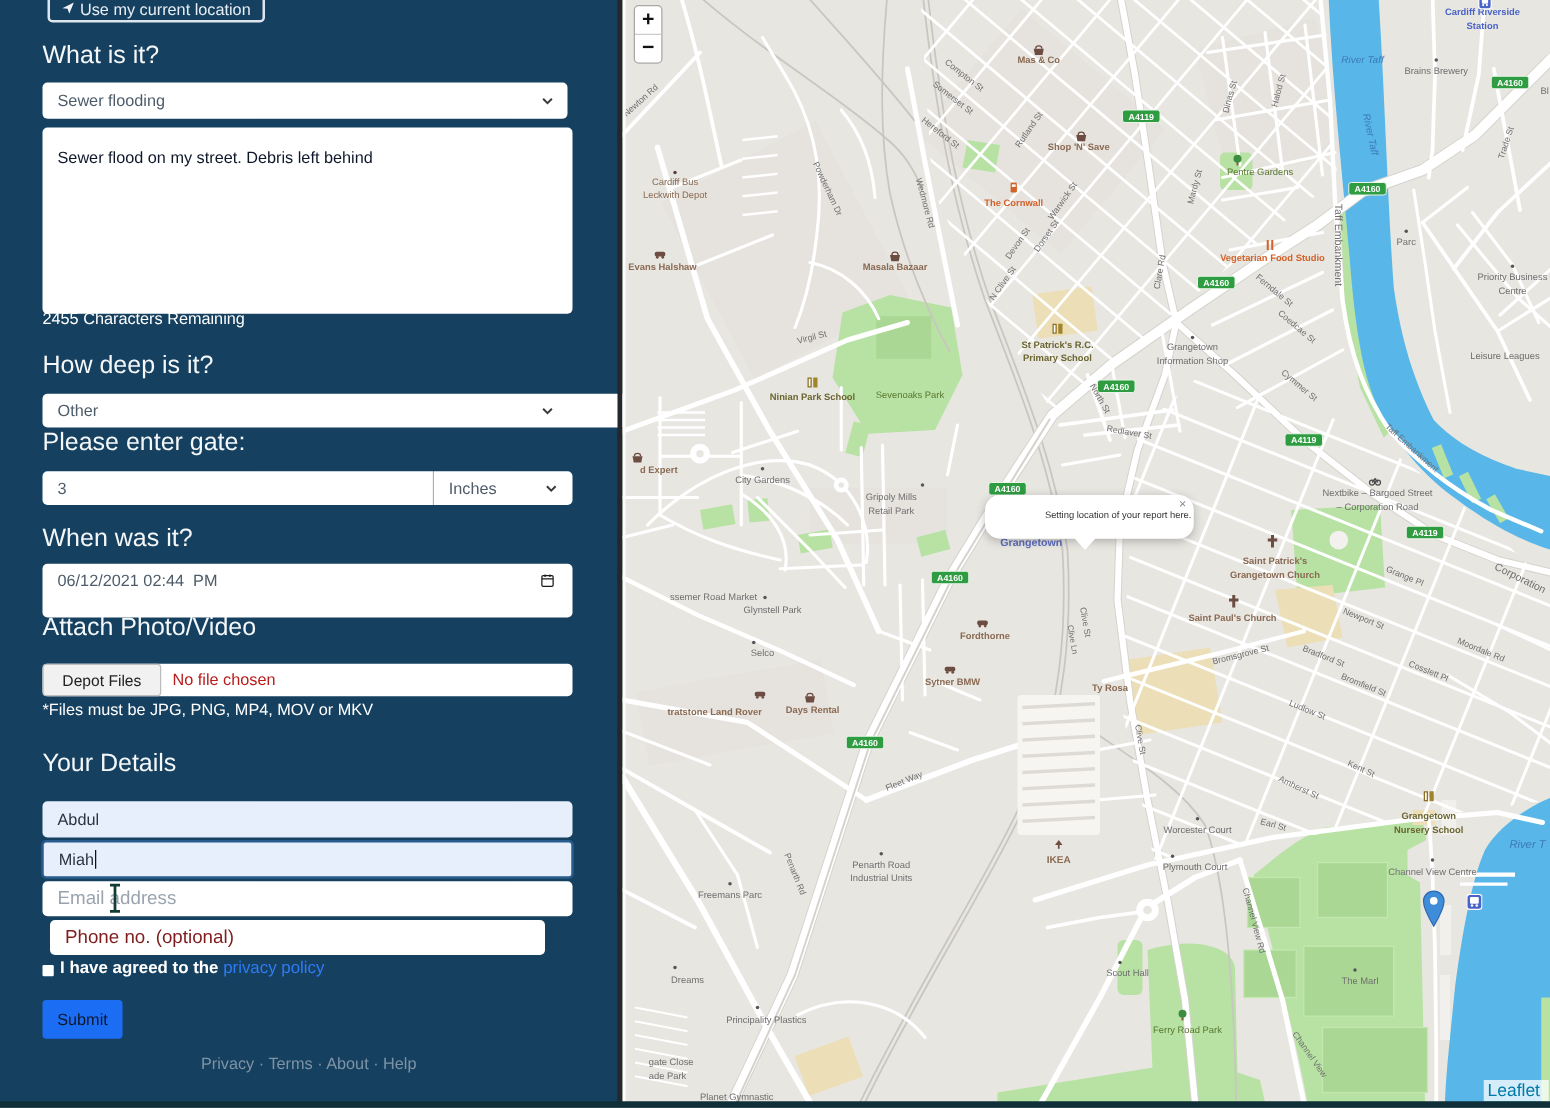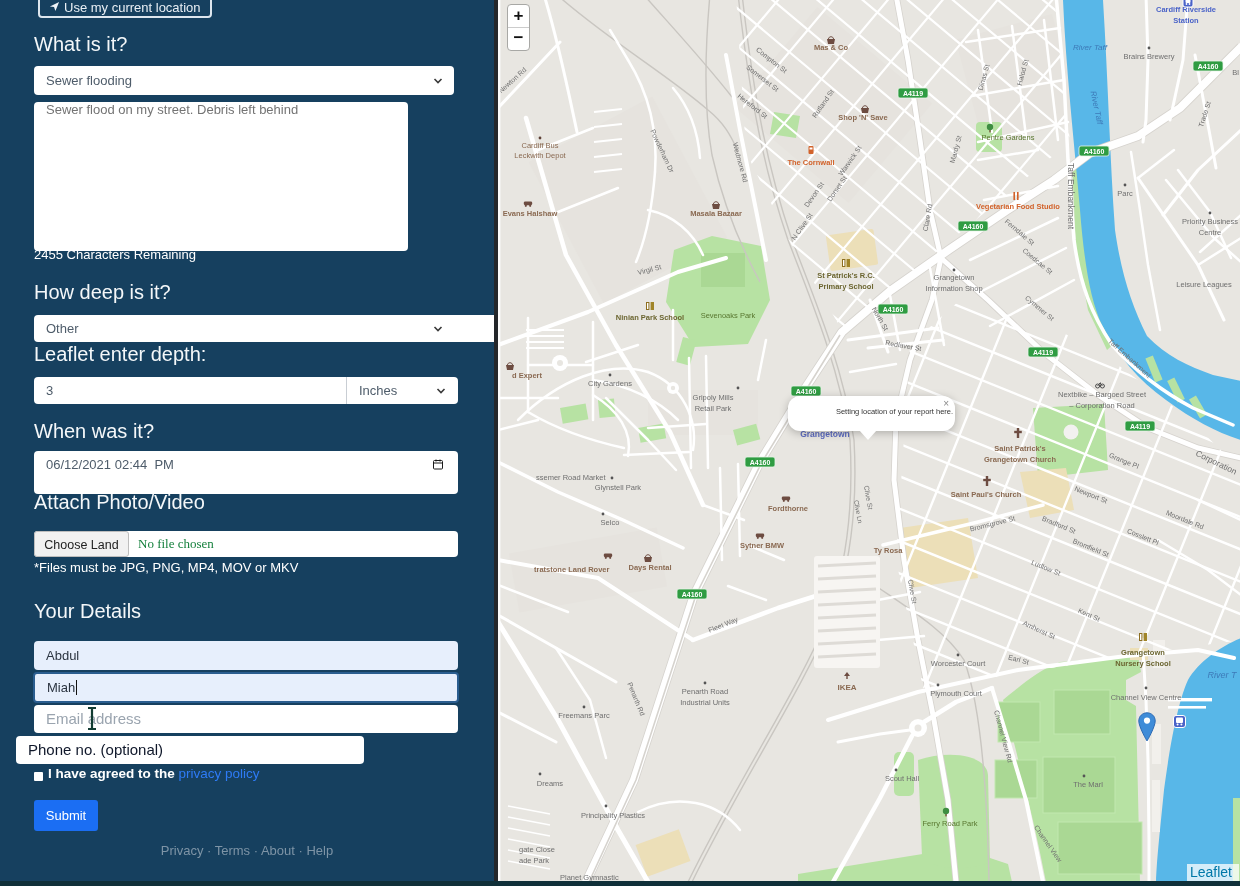--- a/index.html
+++ b/index.html
@@ -25,57 +25,57 @@
     <svg width="11" height="11" viewBox="0 0 24 24" style="position:absolute; left:9px; top:10px;">
         <path d="M2 12 L22 2 L14 22 L11 13 Z" fill="#eef3f8"></path>
       </svg>
     <span style="position:absolute; left:24px; top:9px; white-space:nowrap;">Use my current location</span>
     </div>
   <h2 style="left:34px; top:33px;">What is it?</h2>
   <div class="inp" style="left:34px; top:66px; width:420px; height:29px; line-height:29px;">Sewer flooding</div>
   <svg class="chev" style="left:433px; top:76px;" viewBox="0 0 10 10">
       <path d="M1.5,3 L5,6.5 L8.5,3" stroke="#3a3a3a" stroke-width="1.6" fill="none"></path>
     </svg>
-  <div class="inp" style="left:34px; top:102px; width:374px; height:149px; color:#737373; padding-top:0; line-height:16px;">Sewer flood on my street. Debris left behind</div>
+  <div class="inp" style="left:34px; top:102px; width:424px; height:149px; color:#0f172a; padding-top:16px; line-height:16px;">Sewer flood on my street. Debris left behind</div>
   <div class="wt" style="left:34px; top:247px;">2455 Characters Remaining</div>
   <h2 style="left:34px; top:281px;">How deep is it?</h2>
   <div class="inp" style="left:34px; top:315px; width:469px; height:27px; line-height:27px;">Other</div>
   <svg class="chev" style="left:433px; top:324px;" viewBox="0 0 10 10">
       <path d="M1.5,3 L5,6.5 L8.5,3" stroke="#3a3a3a" stroke-width="1.6" fill="none"></path>
     </svg>
-  <h2 style="left:34px; top:343px;">Leaflet enter depth:</h2>
+  <h2 style="left:34px; top:343px;">Please enter gate:</h2>
   <div class="inp" style="left:34px; top:377px; width:313px; height:27px; line-height:27px; border-radius:4px 0 0 4px; border-right:1px solid #c9ced4;">3</div>
   <div class="inp" style="left:347px; top:377px; width:111px; height:27px; line-height:27px; border-radius:0 4px 4px 0;">Inches</div>
   <svg class="chev" style="left:436px; top:386px;" viewBox="0 0 10 10">
       <path d="M1.5,3 L5,6.5 L8.5,3" stroke="#3a3a3a" stroke-width="1.6" fill="none"></path>
     </svg>
   <h2 style="left:34px; top:420px;text-align:center;">When was it?</h2>
   <div class="inp" style="left:34px; top:451px; width:424px; height:43px; line-height:27px;">06/12/2021 02:44&nbsp;&nbsp;PM</div>
   <svg style="left:432px; top:458px; width:12px; height:13px;" viewBox="0 0 24 24">
       <path d="M5 4 h14 a2 2 0 0 1 2 2 v13 a2 2 0 0 1-2 2 H5 a2 2 0 0 1-2-2 V6 a2 2 0 0 1 2-2 Z M3 9 h18 M8 2 v4 M16 2 v4" stroke="#1a1a1a" stroke-width="2" fill="none"></path>
     </svg>
   <h2 style="left:34px; top:491px;">Attach Photo/Video</h2>
   <div class="inp" style="left:34px; top:531px; width:424px; height:26px; line-height:26px; padding-left:0;">
-    <span style="position:absolute; left:0; top:0; width:95px; height:26px; background:#f1f1f1; border:1px solid #bdbdbd; border-radius:3px; color:#222; text-align:center; font-size:12.5px;">Choose Land</span>
-    <span style="position:absolute; left:104px; top:0; color:#15803d;font-family:Liberation Serif, serif;">No file chosen</span>
+    <span style="position:absolute; left:0; top:0; width:95px; height:26px; background:#f1f1f1; border:1px solid #bdbdbd; border-radius:3px; color:#222; text-align:center; font-size:12.5px;">Depot Files</span>
+    <span style="position:absolute; left:104px; top:0; color:#b91c1c;">No file chosen</span>
     </div>
   <div class="wt" style="left:34px; top:560px;">*Files must be JPG, PNG, MP4, MOV or MKV</div>
   <h2 style="left:34px; top:600px;">Your Details</h2>
   <div class="inp" style="left:34px; top:641px; width:424px; height:29px; line-height:29px; background:#e7effc; color:#2b3440;">Abdul</div>
   <div class="inp" style="left:33px; top:672px; width:426px; height:31px; line-height:27px; background:#e7effc; color:#2b3440; border:2px solid #2a5d8f;">Miah<span style="position:static; border-left:1.5px solid #111; margin-left:1px;">&nbsp;</span></div>
   <div class="inp" style="left:34px; top:705px; width:424px; height:28px; line-height:28px; color:#9aa4af; font-size:15px;">Email address</div>
   <div style="left:86px; top:706px; width:12px; height:25px;">
     <svg width="12" height="25" viewBox="0 0 12 25">
         <path d="M2,2 H10 M6,2 V23 M2,23 H10" stroke="#123c33" stroke-width="2.2" fill="none"></path>
       </svg>
     </div>
-  <div class="inp" style="left:16px; top:736px; width:348px; height:28px; line-height:28px; color:#0f172a; font-size:15px;">Phone no. (optional)</div>
+  <div class="inp" style="left:40px; top:736px; width:396px; height:28px; line-height:28px; color:#7f1d1d; font-size:15px;">Phone no. (optional)</div>
   <div style="left:34px; top:772px; width:9px; height:9px; background:#fff; border-radius:1px;"></div>
   <div class="wt" style="left:48px; top:766px; font-weight:bold; font-size:13.5px;">I have agreed to the&nbsp;<a style="color:#2e7bf6; font-weight:normal;">privacy policy</a></div>
-  <div style="left:34px; top:800px; width:64px; height:31px; background:#1b6ef3; border-radius:3px; color:#ffffff; font-size:13px; text-align:center; line-height:31px;">Submit</div>
+  <div style="left:34px; top:800px; width:64px; height:31px; background:#1b6ef3; border-radius:3px; color:#0f172a; font-size:13px; text-align:center; line-height:31px;">Submit</div>
   <div style="left:0; top:843px; width:494px; text-align:center; color:#7e94a6; font-size:13px;">Privacy · Terms · About · Help</div>
 </div>
 <div class="divider"></div>
 <div class="map"><svg width="743" height="882" viewBox="0 0 743 882" font-family="Liberation Sans, sans-serif">
       <rect width="743" height="882" fill="#e8e6e1"></rect>
       <rect x="60" y="120" width="140" height="160" fill="#e6e3de" transform="rotate(-28 130.0 200.0)"></rect>
       <rect x="150" y="390" width="110" height="45" fill="#e6e3de" transform="rotate(0 205.0 412.5)"></rect>
       <rect x="15" y="540" width="150" height="60" fill="#e6e3de" transform="rotate(-10 90.0 570.0)"></rect>
       <rect x="470" y="25" width="100" height="110" fill="#e6e3de" transform="rotate(-15 520.0 80.0)"></rect>
       <rect x="260" y="40" width="150" height="130" fill="#e6e3de" transform="rotate(40 335.0 105.0)"></rect>

